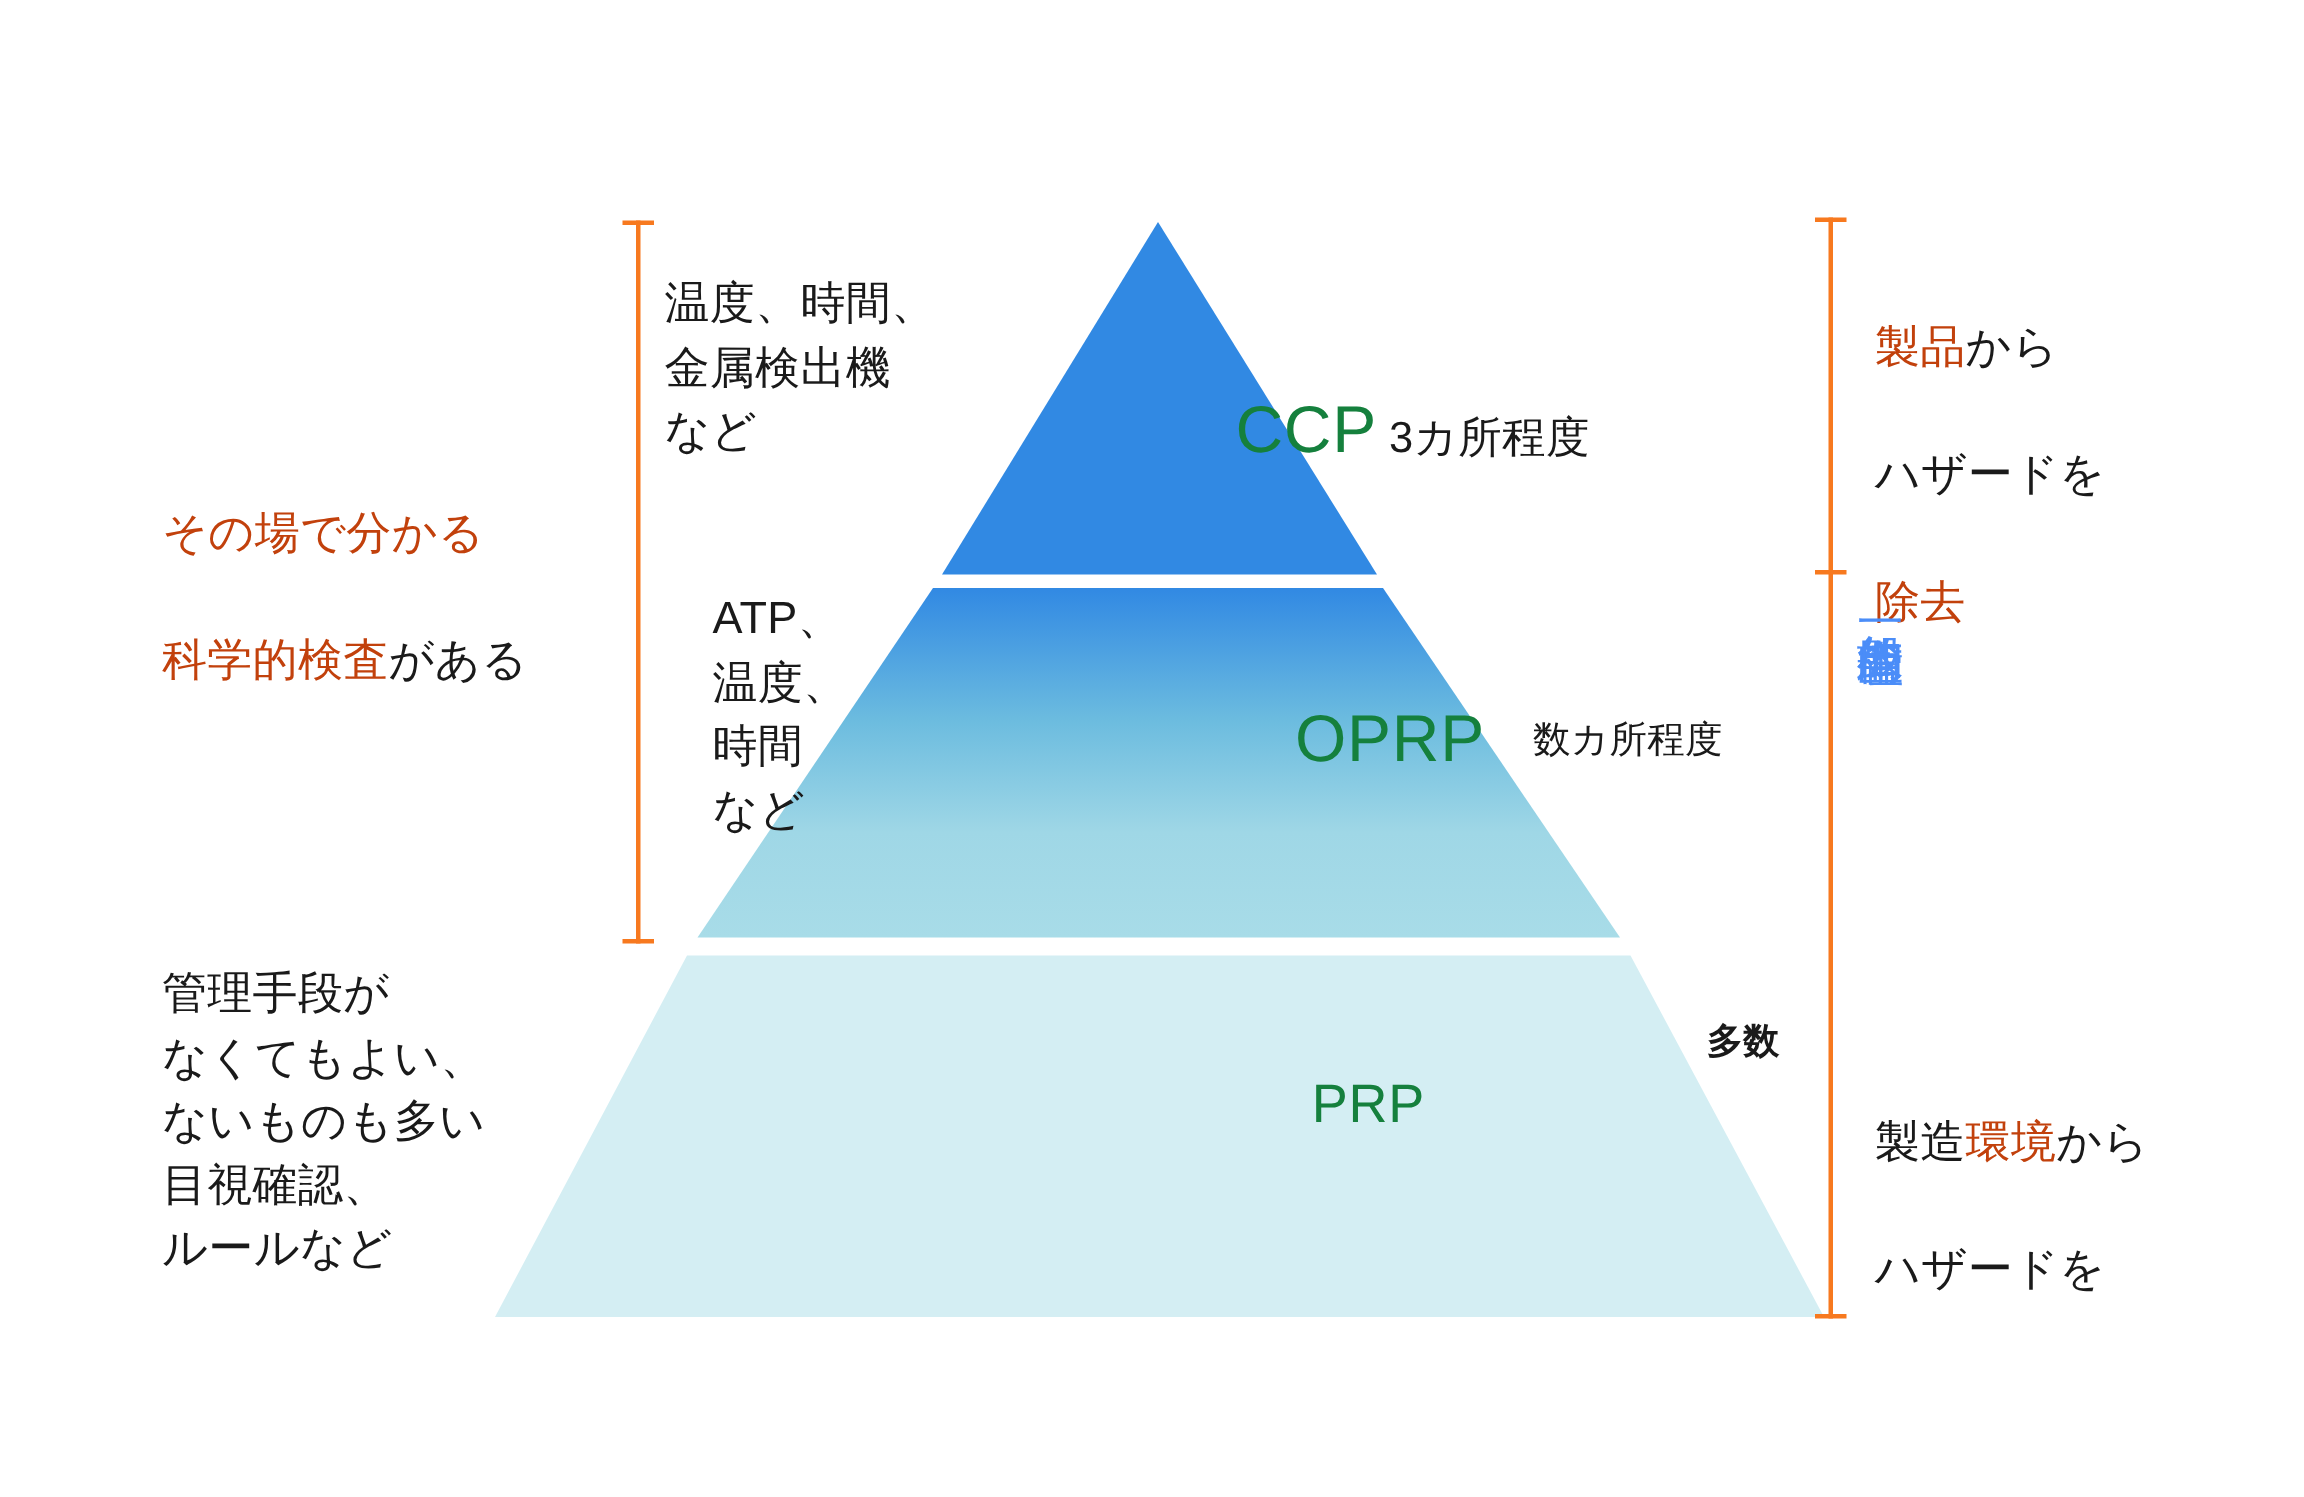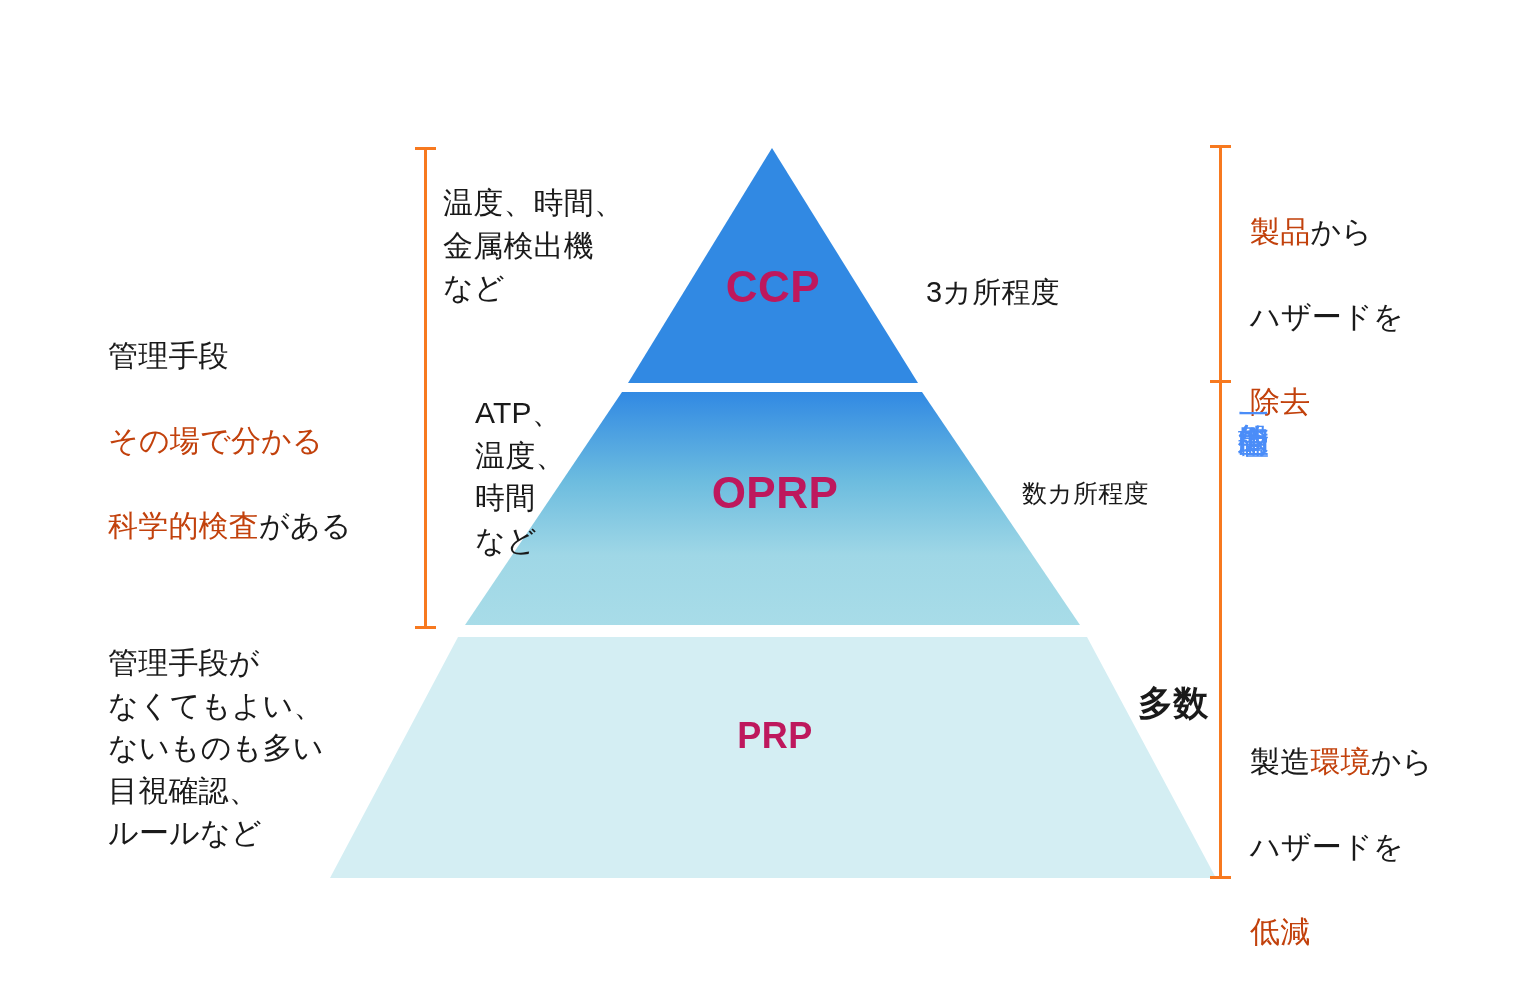--- a/index.html
+++ b/index.html
@@ -12,25 +12,25 @@
     position:relative;
   }
   #stage{position:absolute;left:0;top:0;width:1536px;height:998px;}
 
   
   #pyramid-svg{position:absolute;left:0;top:0;width:1536px;height:998px;}
 
   
   .tier-label{
     position:absolute;
-    color:#be185d;
-    font-weight:bold;
+    color:#15803d;
+    font-weight:normal;
     letter-spacing:0.5px;
     white-space:nowrap;
-    text-align:center;
+    text-align:right;
   }
   #label-ccp{left:628px;top:262px;width:290px;font-size:44px;}
   #label-oprp{left:560px;top:468px;width:430px;font-size:44px;}
   #label-prp{left:600px;top:715px;width:350px;font-size:36px;}
 
   
   .jp{
     position:absolute;
     color:#1a1a1a;
     font-size:30px;
@@ -40,21 +40,21 @@
   }
   .orange{color:#c2410c;}
 
   #txt-left-upper{left:108px;top:292px;width:300px;}
   #txt-left-lower{left:108px;top:642px;width:300px;}
   #txt-ccp-items{left:443px;top:182px;width:210px;}
   #txt-oprp-items{left:443px;top:392px;width:130px;margin-left:32px;}
 
   #txt-count-ccp{left:898px;top:272px;width:230px;font-size:29px;margin-left:28px;}
   #txt-count-oprp{left:1022px;top:476px;width:230px;font-size:25px;}
-  #txt-count-prp{left:1138px;top:678px;width:110px;font-size:35px;font-weight:bold;}
+  #txt-count-prp{left:1138px;top:678px;width:110px;font-size:24px;font-weight:bold;}
 
   #txt-right-upper{left:1250px;top:168px;width:230px;}
   #txt-right-lower{left:1250px;top:698px;width:250px;}
 
   
   #txt-right-vertical{
     position:absolute;left:1238px;top:398px;
     writing-mode:vertical-rl;text-orientation:upright;
     font-size:31px;line-height:1.0;letter-spacing:1px;
     color:#4b8df8;
@@ -105,21 +105,20 @@
   </div>
 
   <div class="bracket" id="bracket-right">
     <div class="cap top"></div>
     <div class="stem"></div>
     <div class="tick" style="top:235px"></div>
     <div class="cap bot"></div>
   </div>
 
   <div class="jp" id="txt-left-upper">
-    <div>管理手段</div>
     <div class="orange">その場で分かる</div>
     <div><span class="orange">科学的検査</span><span>がある</span></div>
   </div>
 
   <div class="jp" id="txt-left-lower">管理手段が
 なくてもよい、
 ないものも多い
 目視確認、
 ルールなど</div>
 
@@ -140,16 +139,15 @@
     <div><span class="orange">製品</span><span>から</span></div>
     <div>ハザードを</div>
     <div class="orange">除去</div>
   </div>
 
   <div id="txt-right-vertical">一般的衛生管理</div>
 
   <div class="jp" id="txt-right-lower">
     <div><span>製造</span><span class="orange">環境</span><span>から</span></div>
     <div>ハザードを</div>
-    <div class="orange">低減</div>
   </div>
 
 </div>
 
 </body></html>

